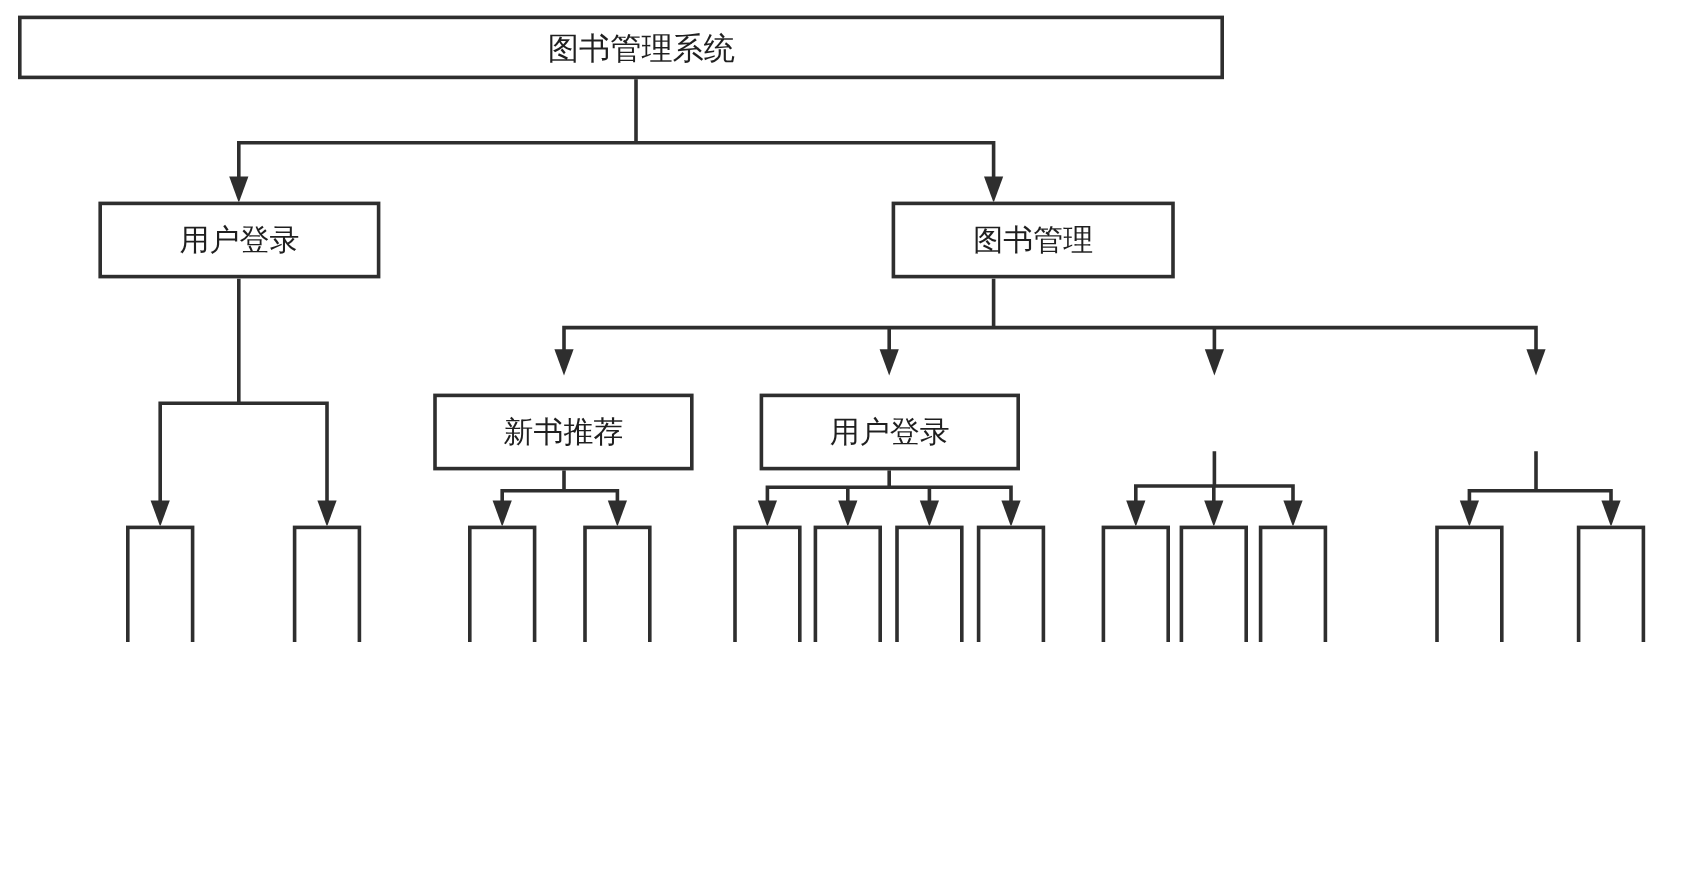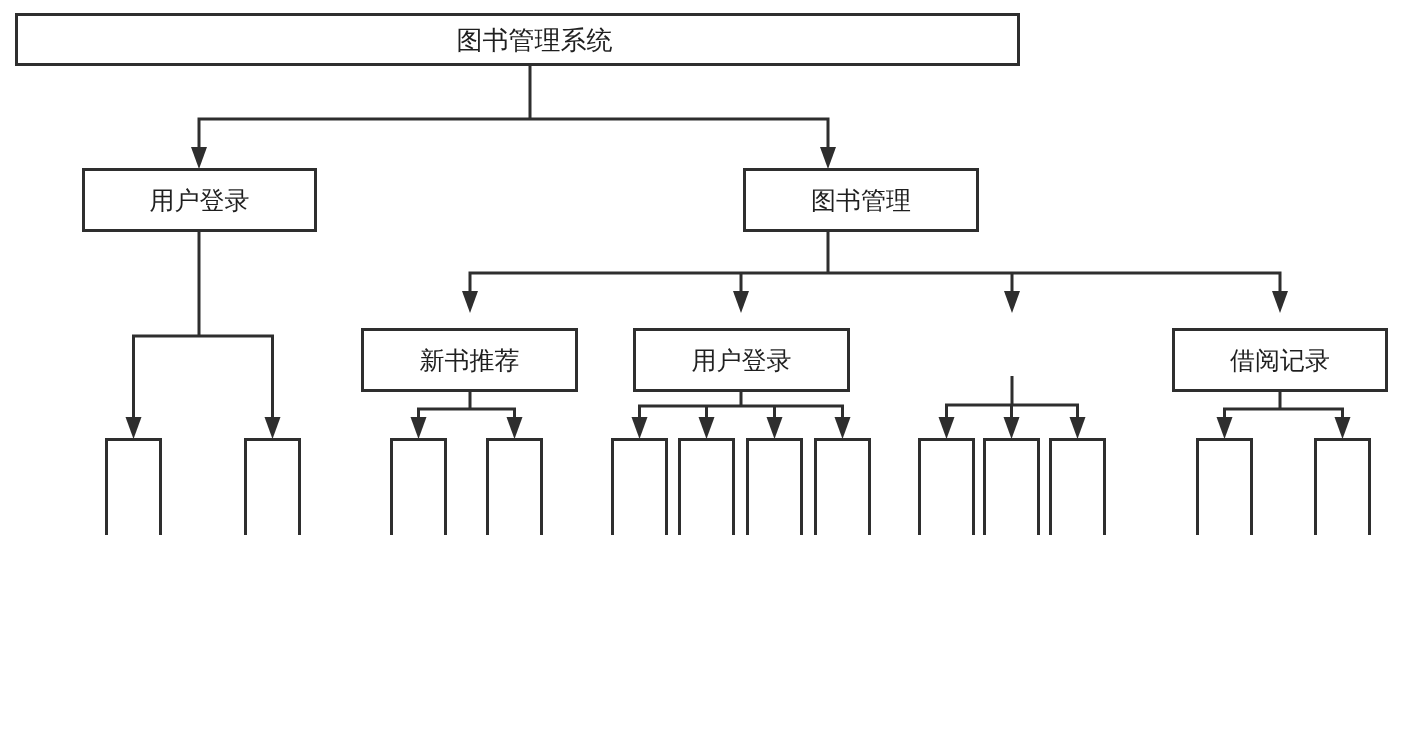--- a/index.html
+++ b/index.html
@@ -98,23 +98,20 @@
   <div class="box" id="n-mgmt">
     <span class="hlabel">图书管理</span>
   </div>
 
   <div class="box l3" id="n-rec">
     <span class="hlabel">新书推荐</span>
   </div>
   <div class="box l3" id="n-borrow">
     <span class="hlabel">用户登录</span>
   </div>
-  <div class="box l3" id="n-records">
-    <span class="hlabel">借阅记录</span>
-  </div>
 
   <div class="box leaf" id="lf-a1">
     <span class="vlabel">用户登录</span>
   </div>
   <div class="box leaf" id="lf-a2">
     <span class="vlabel">注销登录</span>
   </div>
 
   <div class="box leaf" id="lf-b1">
     <span class="vlabel">查询图书</span>

